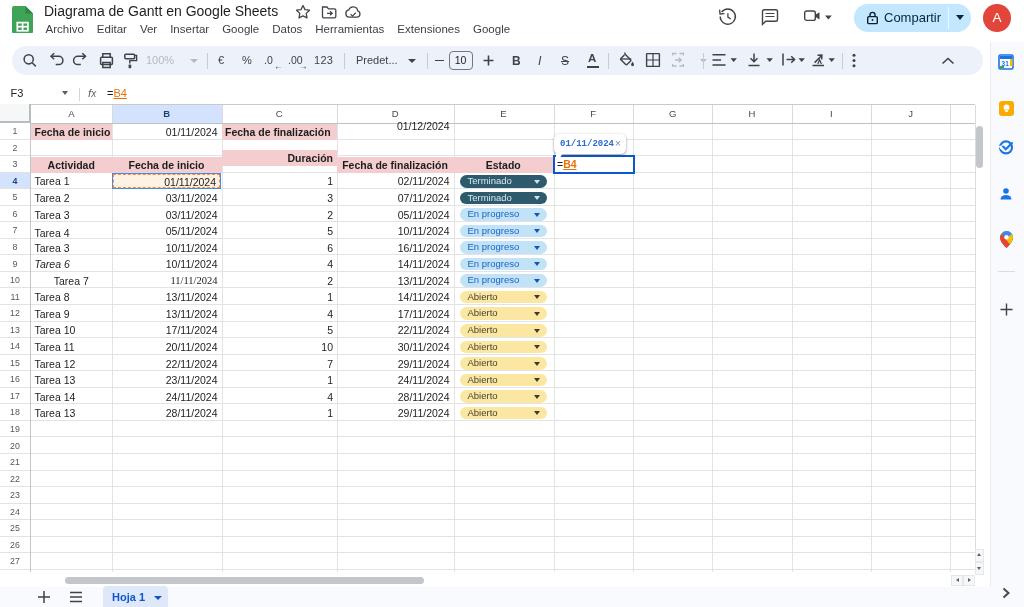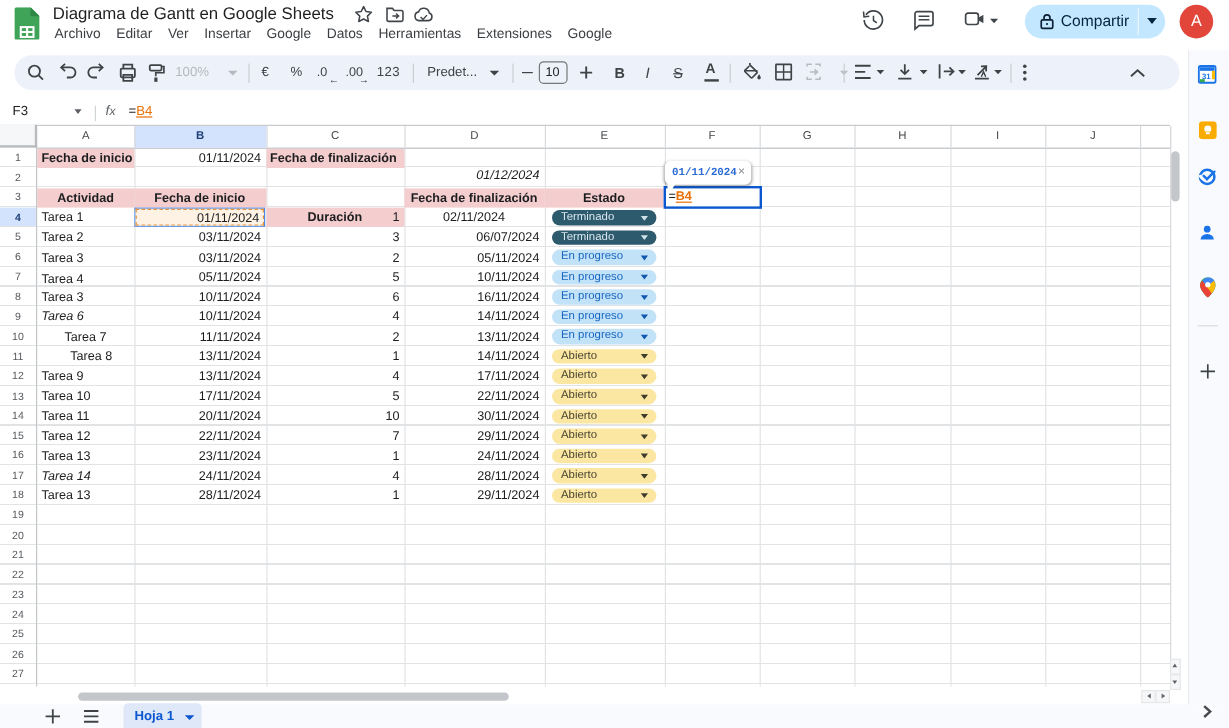--- a/index.html
+++ b/index.html
@@ -223,35 +223,35 @@
 <div class="abs ctr" style="left:0px;top:489.20000000000005px;width:30px;font-size:8.8px;line-height:13px;color:#55585c;">23</div>
 <div class="abs ctr" style="left:0px;top:505.75000000000006px;width:30px;font-size:8.8px;line-height:13px;color:#55585c;">24</div>
 <div class="abs ctr" style="left:0px;top:522.3px;width:30px;font-size:8.8px;line-height:13px;color:#55585c;">25</div>
 <div class="abs ctr" style="left:0px;top:538.8499999999999px;width:30px;font-size:8.8px;line-height:13px;color:#55585c;">26</div>
 <div class="abs ctr" style="left:0px;top:555.4px;width:30px;font-size:8.8px;line-height:13px;color:#55585c;">27</div>
 <div class="abs" style="left:0px;top:123.3px;width:30px;height:447.3px;background:repeating-linear-gradient(to bottom,transparent 0px,transparent 15.55px,#e2e3e5 15.55px,#e2e3e5 16.55px);"></div>
 <div class="abs" style="left:0px;top:104.3px;width:31px;height:19px;background:#f6f7f8;border-right:2.5px solid #b9bcbf;border-bottom:2.5px solid #b9bcbf;box-sizing:border-box;"></div>
 <div class="cell pink" style="left:31px;top:123.8px;width:73.5px;padding-left:3.5px;padding-right:4px;">Fecha de inicio</div>
 <div class="cell rt" style="left:112px;top:123.8px;width:102.0px;padding-left:3.5px;padding-right:4px;">01/11/2024</div>
 <div class="cell pink" style="left:221.5px;top:123.8px;width:108.0px;padding-left:3.5px;padding-right:4px;">Fecha de finalización</div>
-<div class="cell rt" style="left:337px;top:138px;width:109.0px;padding-left:3.5px;padding-right:4px;font-style:italic;">01/12/2024</div>
+<div class="cell rt" style="left:337px;top:118px;width:109.0px;padding-left:3.5px;padding-right:4px;">01/12/2024</div>
 <div class="cell pink ctr" style="left:31px;top:156.9px;width:73.5px;padding-left:3.5px;padding-right:4px;">Actividad</div>
 <div class="cell pink ctr" style="left:112px;top:156.9px;width:102.0px;padding-left:3.5px;padding-right:4px;">Fecha de inicio</div>
-<div class="cell pink ctr" style="left:221.5px;top:173px;width:108.0px;padding-left:3.5px;padding-right:4px;">Duración</div>
+<div class="cell pink ctr" style="left:221.5px;top:150px;width:108.0px;padding-left:3.5px;padding-right:4px;text-align:right;">Duración</div>
 <div class="cell pink ctr" style="left:337px;top:156.9px;width:109.0px;padding-left:3.5px;padding-right:4px;">Fecha de finalización</div>
 <div class="cell pink ctr" style="left:453.5px;top:156.9px;width:92.5px;padding-left:3.5px;padding-right:4px;">Estado</div>
 <div class="cell " style="left:31px;top:173.45px;width:73.5px;padding-left:3.5px;padding-right:4px;">Tarea 1</div>
 <div class="cell rt" style="left:112px;top:173.45px;width:102.0px;padding-left:3.5px;padding-right:4px;">01/11/2024</div>
 <div class="cell rt" style="left:221.5px;top:173.45px;width:108.0px;padding-left:3.5px;padding-right:4px;">1</div>
-<div class="cell rt" style="left:337px;top:173.45px;width:109.0px;padding-left:3.5px;padding-right:4px;text-align:center;">02/11/2024</div>
+<div class="cell rt" style="left:337px;top:173.45px;width:109.0px;padding-left:3.5px;padding-right:4px;">02/11/2024</div>
 <div class="chip" style="left:459.5px;top:175.04999999999998px;width:87.5px;height:12.6px;background:#2d5a6c;color:#d9e8ee;">Terminado<span class="tri" style="border-top-color:#cfe2e8;"></span></div>
 <div class="cell " style="left:31px;top:190.0px;width:73.5px;padding-left:3.5px;padding-right:4px;">Tarea 2</div>
 <div class="cell rt" style="left:112px;top:190.0px;width:102.0px;padding-left:3.5px;padding-right:4px;">03/11/2024</div>
 <div class="cell rt" style="left:221.5px;top:190.0px;width:108.0px;padding-left:3.5px;padding-right:4px;">3</div>
-<div class="cell rt" style="left:337px;top:190.0px;width:109.0px;padding-left:3.5px;padding-right:4px;">06/07/2024</div>
+<div class="cell rt" style="left:337px;top:190.0px;width:109.0px;padding-left:3.5px;padding-right:4px;">07/11/2024</div>
 <div class="chip" style="left:459.5px;top:191.6px;width:87.5px;height:12.6px;background:#2d5a6c;color:#d9e8ee;">Terminado<span class="tri" style="border-top-color:#cfe2e8;"></span></div>
 <div class="cell " style="left:31px;top:206.55px;width:73.5px;padding-left:3.5px;padding-right:4px;">Tarea 3</div>
 <div class="cell rt" style="left:112px;top:206.55px;width:102.0px;padding-left:3.5px;padding-right:4px;">03/11/2024</div>
 <div class="cell rt" style="left:221.5px;top:206.55px;width:108.0px;padding-left:3.5px;padding-right:4px;">2</div>
 <div class="cell rt" style="left:337px;top:206.55px;width:109.0px;padding-left:3.5px;padding-right:4px;">05/11/2024</div>
 <div class="chip" style="left:459.5px;top:208.15px;width:87.5px;height:12.6px;background:#c2e2f8;color:#1765c0;">En progreso<span class="tri" style="border-top-color:#1157ae;"></span></div>
 <div class="cell " style="left:31px;top:225px;width:73.5px;padding-left:3.5px;padding-right:4px;">Tarea 4</div>
 <div class="cell rt" style="left:112px;top:223.10000000000002px;width:102.0px;padding-left:3.5px;padding-right:4px;">05/11/2024</div>
 <div class="cell rt" style="left:221.5px;top:223.10000000000002px;width:108.0px;padding-left:3.5px;padding-right:4px;">5</div>
 <div class="cell rt" style="left:337px;top:223.10000000000002px;width:109.0px;padding-left:3.5px;padding-right:4px;">10/11/2024</div>
@@ -260,25 +260,25 @@
 <div class="cell rt" style="left:112px;top:239.65px;width:102.0px;padding-left:3.5px;padding-right:4px;">10/11/2024</div>
 <div class="cell rt" style="left:221.5px;top:239.65px;width:108.0px;padding-left:3.5px;padding-right:4px;">6</div>
 <div class="cell rt" style="left:337px;top:239.65px;width:109.0px;padding-left:3.5px;padding-right:4px;">16/11/2024</div>
 <div class="chip" style="left:459.5px;top:241.25px;width:87.5px;height:12.6px;background:#c2e2f8;color:#1765c0;">En progreso<span class="tri" style="border-top-color:#1157ae;"></span></div>
 <div class="cell " style="left:31px;top:256px;width:73.5px;padding-left:3.5px;padding-right:4px;font-style:italic;">Tarea 6</div>
 <div class="cell rt" style="left:112px;top:256.2px;width:102.0px;padding-left:3.5px;padding-right:4px;">10/11/2024</div>
 <div class="cell rt" style="left:221.5px;top:256.2px;width:108.0px;padding-left:3.5px;padding-right:4px;">4</div>
 <div class="cell rt" style="left:337px;top:256.2px;width:109.0px;padding-left:3.5px;padding-right:4px;">14/11/2024</div>
 <div class="chip" style="left:459.5px;top:257.8px;width:87.5px;height:12.6px;background:#c2e2f8;color:#1765c0;">En progreso<span class="tri" style="border-top-color:#1157ae;"></span></div>
 <div class="cell " style="left:31px;top:272.75px;width:73.5px;padding-left:3.5px;padding-right:4px;text-align:center;">Tarea 7</div>
-<div class="cell rt" style="left:112px;top:272.75px;width:102.0px;padding-left:3.5px;padding-right:4px;">11/11/2024</div>
+<div class="cell rt" style="left:112px;top:272.75px;width:102.0px;padding-left:3.5px;padding-right:4px;font-family:Liberation Serif, serif;">11/11/2024</div>
 <div class="cell rt" style="left:221.5px;top:272.75px;width:108.0px;padding-left:3.5px;padding-right:4px;">2</div>
 <div class="cell rt" style="left:337px;top:272.75px;width:109.0px;padding-left:3.5px;padding-right:4px;">13/11/2024</div>
 <div class="chip" style="left:459.5px;top:274.35px;width:87.5px;height:12.6px;background:#c2e2f8;color:#1765c0;">En progreso<span class="tri" style="border-top-color:#1157ae;"></span></div>
-<div class="cell " style="left:31px;top:289.3px;width:73.5px;padding-left:3.5px;padding-right:4px;margin-left:24px;">Tarea 8</div>
+<div class="cell " style="left:31px;top:289.3px;width:73.5px;padding-left:3.5px;padding-right:4px;">Tarea 8</div>
 <div class="cell rt" style="left:112px;top:289.3px;width:102.0px;padding-left:3.5px;padding-right:4px;">13/11/2024</div>
 <div class="cell rt" style="left:221.5px;top:289.3px;width:108.0px;padding-left:3.5px;padding-right:4px;">1</div>
 <div class="cell rt" style="left:337px;top:289.3px;width:109.0px;padding-left:3.5px;padding-right:4px;">14/11/2024</div>
 <div class="chip" style="left:459.5px;top:290.90000000000003px;width:87.5px;height:12.6px;background:#fbe7a2;color:#474331;">Abierto<span class="tri" style="border-top-color:#403c2b;"></span></div>
 <div class="cell " style="left:31px;top:305.85px;width:73.5px;padding-left:3.5px;padding-right:4px;">Tarea 9</div>
 <div class="cell rt" style="left:112px;top:305.85px;width:102.0px;padding-left:3.5px;padding-right:4px;">13/11/2024</div>
 <div class="cell rt" style="left:221.5px;top:305.85px;width:108.0px;padding-left:3.5px;padding-right:4px;">4</div>
 <div class="cell rt" style="left:337px;top:305.85px;width:109.0px;padding-left:3.5px;padding-right:4px;">17/11/2024</div>
 <div class="chip" style="left:459.5px;top:307.45000000000005px;width:87.5px;height:12.6px;background:#fbe7a2;color:#474331;">Abierto<span class="tri" style="border-top-color:#403c2b;"></span></div>
 <div class="cell " style="left:31px;top:322.40000000000003px;width:73.5px;padding-left:3.5px;padding-right:4px;">Tarea 10</div>
@@ -294,21 +294,21 @@
 <div class="cell " style="left:31px;top:355.5px;width:73.5px;padding-left:3.5px;padding-right:4px;">Tarea 12</div>
 <div class="cell rt" style="left:112px;top:355.5px;width:102.0px;padding-left:3.5px;padding-right:4px;">22/11/2024</div>
 <div class="cell rt" style="left:221.5px;top:355.5px;width:108.0px;padding-left:3.5px;padding-right:4px;">7</div>
 <div class="cell rt" style="left:337px;top:355.5px;width:109.0px;padding-left:3.5px;padding-right:4px;">29/11/2024</div>
 <div class="chip" style="left:459.5px;top:357.1px;width:87.5px;height:12.6px;background:#fbe7a2;color:#474331;">Abierto<span class="tri" style="border-top-color:#403c2b;"></span></div>
 <div class="cell " style="left:31px;top:372.05px;width:73.5px;padding-left:3.5px;padding-right:4px;">Tarea 13</div>
 <div class="cell rt" style="left:112px;top:372.05px;width:102.0px;padding-left:3.5px;padding-right:4px;">23/11/2024</div>
 <div class="cell rt" style="left:221.5px;top:372.05px;width:108.0px;padding-left:3.5px;padding-right:4px;">1</div>
 <div class="cell rt" style="left:337px;top:372.05px;width:109.0px;padding-left:3.5px;padding-right:4px;">24/11/2024</div>
 <div class="chip" style="left:459.5px;top:373.65000000000003px;width:87.5px;height:12.6px;background:#fbe7a2;color:#474331;">Abierto<span class="tri" style="border-top-color:#403c2b;"></span></div>
-<div class="cell " style="left:31px;top:388.6px;width:73.5px;padding-left:3.5px;padding-right:4px;font-style:italic;">Tarea 14</div>
+<div class="cell " style="left:31px;top:388.6px;width:73.5px;padding-left:3.5px;padding-right:4px;">Tarea 14</div>
 <div class="cell rt" style="left:112px;top:388.6px;width:102.0px;padding-left:3.5px;padding-right:4px;">24/11/2024</div>
 <div class="cell rt" style="left:221.5px;top:388.6px;width:108.0px;padding-left:3.5px;padding-right:4px;">4</div>
 <div class="cell rt" style="left:337px;top:388.6px;width:109.0px;padding-left:3.5px;padding-right:4px;">28/11/2024</div>
 <div class="chip" style="left:459.5px;top:390.20000000000005px;width:87.5px;height:12.6px;background:#fbe7a2;color:#474331;">Abierto<span class="tri" style="border-top-color:#403c2b;"></span></div>
 <div class="cell " style="left:31px;top:405.15000000000003px;width:73.5px;padding-left:3.5px;padding-right:4px;">Tarea 13</div>
 <div class="cell rt" style="left:112px;top:405.15000000000003px;width:102.0px;padding-left:3.5px;padding-right:4px;">28/11/2024</div>
 <div class="cell rt" style="left:221.5px;top:405.15000000000003px;width:108.0px;padding-left:3.5px;padding-right:4px;">1</div>
 <div class="cell rt" style="left:337px;top:405.15000000000003px;width:109.0px;padding-left:3.5px;padding-right:4px;">29/11/2024</div>
 <div class="chip" style="left:459.5px;top:406.75000000000006px;width:87.5px;height:12.6px;background:#fbe7a2;color:#474331;">Abierto<span class="tri" style="border-top-color:#403c2b;"></span></div>
 <div class="abs" style="left:112px;top:172.95px;width:109px;height:16.5px;border:1px solid #4b86e8;box-sizing:border-box;"></div>

